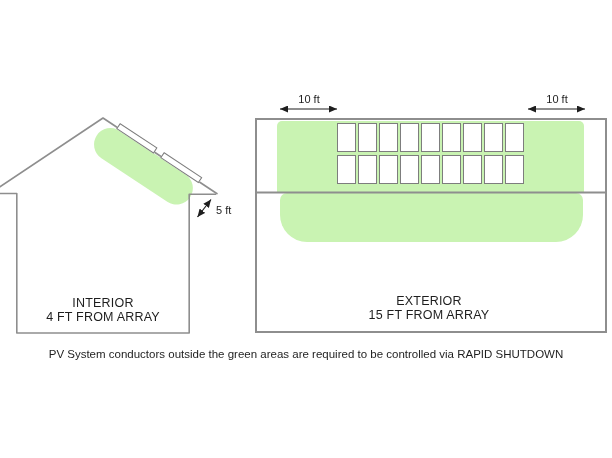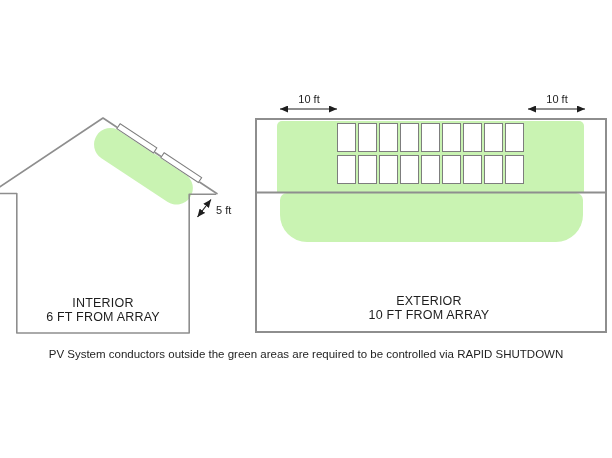--- a/index.html
+++ b/index.html
@@ -137,22 +137,22 @@
       <div class="roof-panel" style="left: 120px; top: 123px; width: 45px;"></div>
       <div class="roof-panel" style="left: 164px; top: 152px; width: 46px;"></div>
     </div>
 
   <div class="dist-label left10">10 ft</div>
   <div class="dist-label right10">10 ft</div>
   <div class="dist-label five">5 ft</div>
 
   <div class="zone-label interior">
     <div>INTERIOR</div>
-    <div>6 FT FROM ARRAY</div>
+    <div>4 FT FROM ARRAY</div>
   </div>
 
   <div class="zone-label exterior">
     <div>EXTERIOR</div>
-    <div>10 FT FROM ARRAY</div>
+    <div>15 FT FROM ARRAY</div>
   </div>
 
   <div class="caption">PV System conductors outside the green areas are required to be controlled via RAPID SHUTDOWN</div>
 </div>
 
 </body></html>

